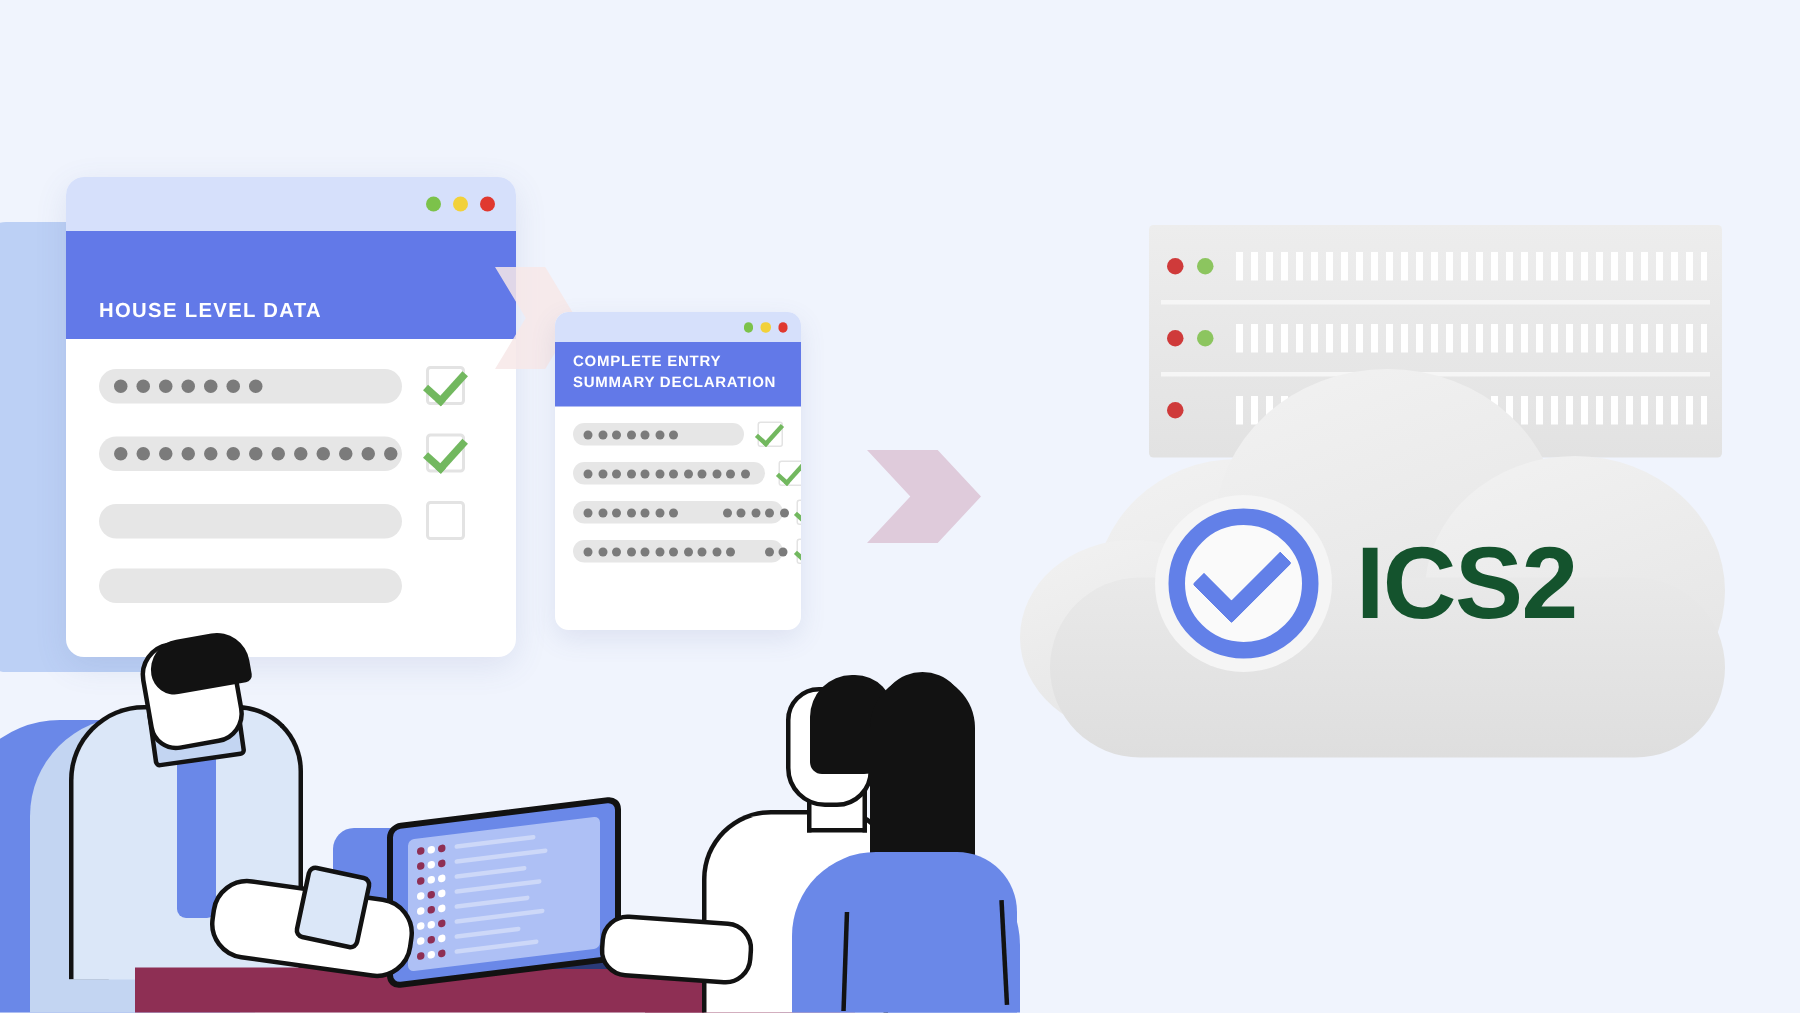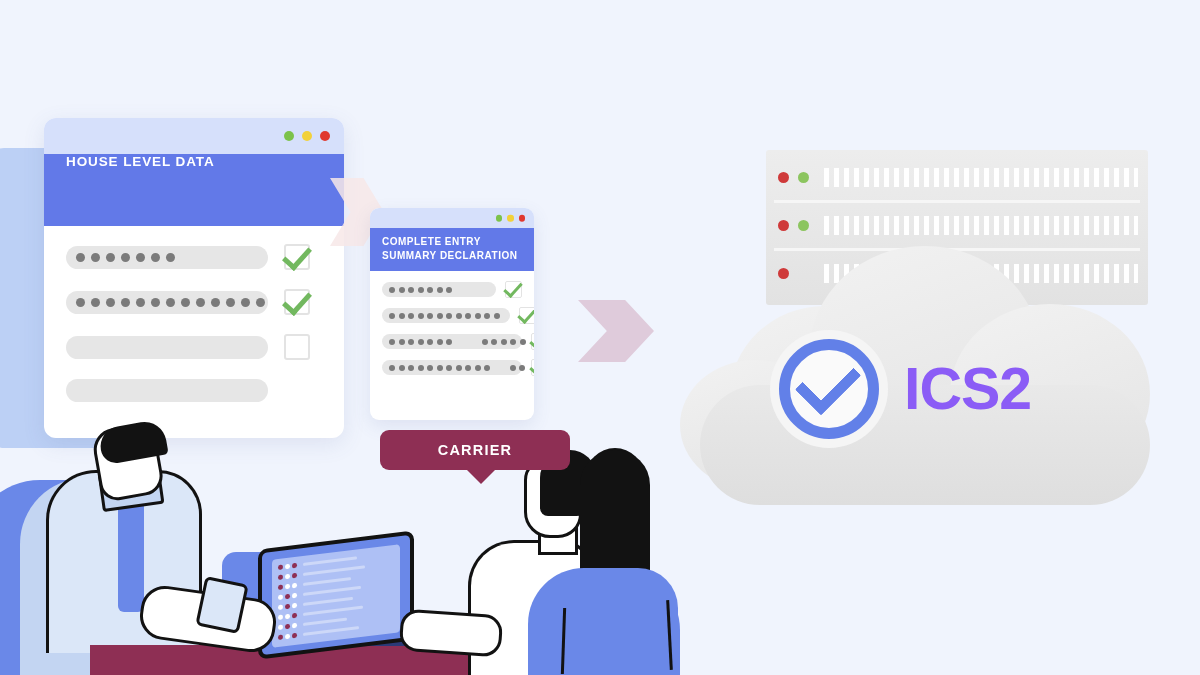--- a/index.html
+++ b/index.html
@@ -16,22 +16,22 @@
   #behind-card{
     left:-10px;top:148px;width:120px;height:300px;
     background:#bcd0f5;border-radius:14px;
   }
 
   
   #win1{left:44px;top:118px;width:300px;height:320px;
     background:#ffffff;border-radius:12px;
     box-shadow:0 6px 22px rgba(80,100,160,.12);overflow:hidden;}
   #win1 .titlebar{height:36px;background:#d6e0fb;position:relative;}
-  #win1 .header{height:72px;background:#6279e8;display:flex;align-items:flex-start;
-    padding:0 22px;box-sizing:border-box;}
+  #win1 .header{height:72px;background:#6279e8;display:flex;align-items:flex-end;
+    padding:12px 22px;box-sizing:border-box;}
   #win1 .header .htxt{color:#fff;font-size:13.5px;font-weight:bold;letter-spacing:.9px;}
   #win1 .rows{padding:18px 20px 0 22px;}
   .win1row{display:flex;align-items:center;margin-bottom:19px;}
   .bar{height:23px;border-radius:12px;background:#e6e6e6;display:flex;align-items:center;
     padding:0 10px;box-sizing:border-box;}
   #win1 .bar{width:202px;}
   .dot{width:9px;height:9px;border-radius:50%;background:#7b7b7b;margin-right:6px;flex:none;}
   .gap{width:40px;flex:none;}
   .chk{width:26px;height:26px;border:2px solid #e3e3e3;border-radius:3px;margin-left:16px;
     position:relative;flex:none;box-sizing:border-box;background:#fff;}
@@ -89,21 +89,21 @@
   .cbase{position:absolute;left:10px;bottom:0;width:450px;height:120px;
     background:linear-gradient(180deg,#e9e9e9,#dedede);border-radius:60px;}
   #ics2-logo{position:absolute;left:80px;top:90px;display:flex;align-items:center;gap:16px;}
   .ics2-mark{width:118px;height:118px;border-radius:50%;background:#f5f5f5;
     display:flex;align-items:center;justify-content:center;flex:none;}
   .ics2-ring{width:100px;height:100px;border-radius:50%;border:11px solid #6280e8;
     box-sizing:border-box;display:flex;align-items:center;justify-content:center;
     background:#fafafa;position:relative;}
   .ics2-chk{width:26px;height:46px;border:solid #6280e8;border-width:0 11px 11px 0;
     transform:rotate(45deg) translate(-6px,-4px);border-radius:2px;}
-  .ics2-word{font-size:59px;font-weight:bold;color:#8b5cf6;letter-spacing:-1px;line-height:1;text-align:center;}
+  .ics2-word{font-size:68px;font-weight:bold;color:#14532d;letter-spacing:-1px;line-height:1;text-align:center;}
 
   
   .label{position:absolute;border-radius:9px;display:flex;align-items:center;
     justify-content:center;color:#fff;font-weight:bold;letter-spacing:1.2px;}
   .label::after{content:"";position:absolute;bottom:-14px;width:0;height:0;
     border-left:15px solid transparent;border-right:15px solid transparent;}
   #label-filer{left:158px;top:456px;width:196px;height:43px;font-size:15px;
     background:linear-gradient(90deg,#d1517d 0%,#e8722f 100%);}
   #label-filer::after{left:80px;border-top:15px solid #e06a3f;}
   #label-carrier{left:380px;top:430px;width:190px;height:40px;font-size:14.5px;
@@ -419,17 +419,14 @@
   <div class="abs" id="w1-head"></div>
   <div class="abs" id="w1-hair"></div>
   <div class="abs" id="w1-arm"></div>
 
   <div class="abs" id="w2-head"></div>
   <div class="abs" id="w2-hair"></div>
   <div class="abs" id="w2-body"></div>
   <div class="abs wline" style="left:562px;top:608px;height:66px;transform:rotate(2deg)"></div>
   <div class="abs wline" style="left:668px;top:600px;height:70px;transform:rotate(-3deg)"></div>
 
-  <div class="label" id="label-carrier">
-    <span>CARRIER</span>
-  </div>
 
 </div>
 
 </body></html>

